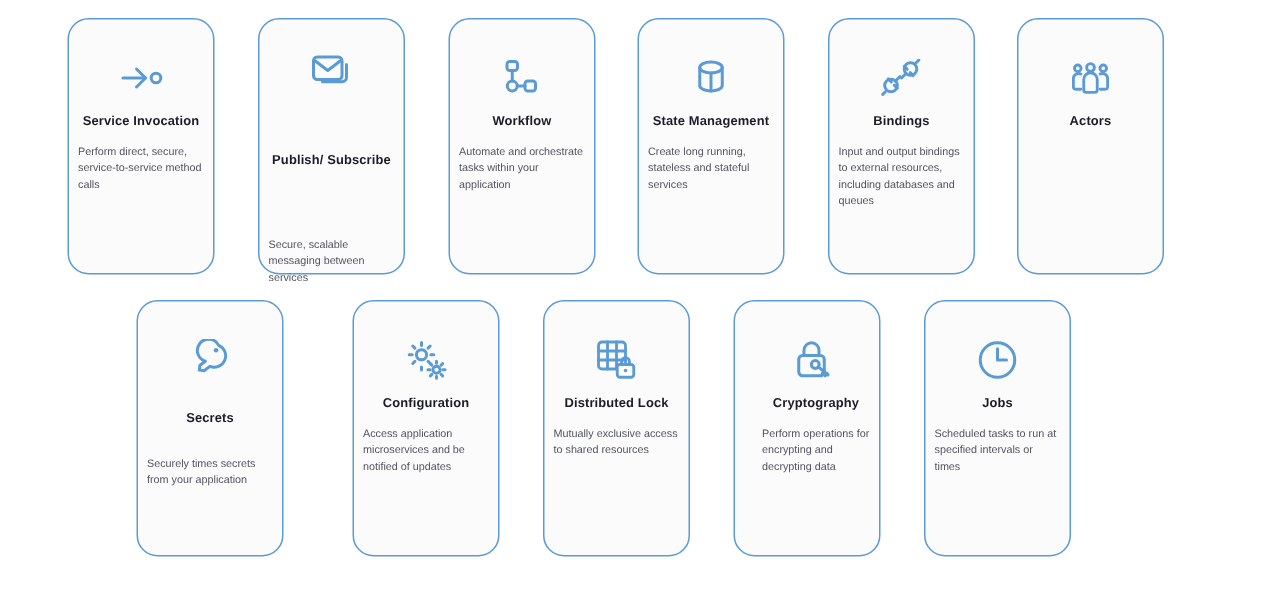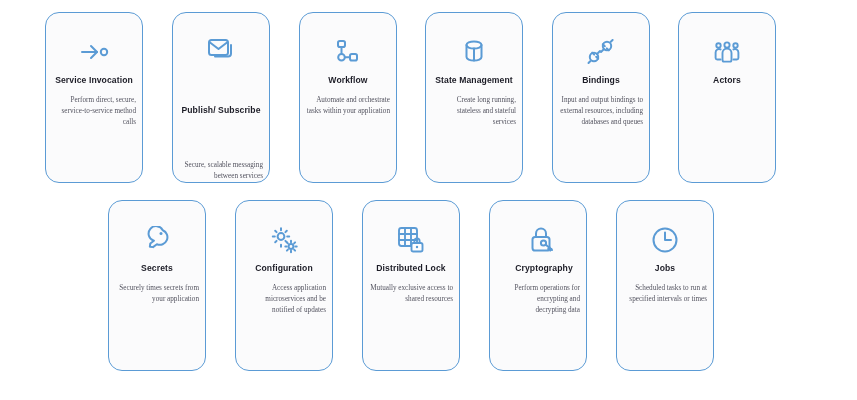--- a/index.html
+++ b/index.html
@@ -51,24 +51,23 @@
     color: #1c1c26;
     text-align: center;
     line-height: 11.5px;
     letter-spacing: 0.1px;
     padding: 0 3px;
     margin-bottom: 8px;
   }
   .card-desc {
     font-size: 7.2px;
     color: #53535f;
-    text-align: right;
+    text-align: left;
     line-height: 11px;
     padding: 0 6px;
-    font-family: Liberation Serif, serif;
   }
 </style>
 </head>
 <body>
 
 <div class="board">
 
   <div class="row1">
 
     <div class="card" style="left:45px;">
@@ -163,21 +162,21 @@
           </g>
         </svg>
       </div>
       <div class="card-title">Actors</div>
     </div>
 
   </div>
 
   <div class="row2">
 
-    <div class="card" style="left:108px;">
+    <div class="card" style="left:91px;gap:10px;">
       <div class="card-icon">
         <svg width="26" height="28" viewBox="0 0 26 28">
           <g fill="none" stroke="#5b9bd5" stroke-width="2" stroke-linecap="round" stroke-linejoin="round">
             <path d="M17.5 3.5 A7.5 7.5 0 1 0 10.2 15.2 L7 18.4 v3.2 h3.2 l3.4 -3.4 a7.5 7.5 0 0 0 3.9 -14.7 z" transform="rotate(8 13 13)"></path>
             <circle cx="17" cy="7.5" r="1.5" fill="#5b9bd5" stroke="none"></circle>
           </g>
         </svg>
       </div>
       <div class="card-title">Secrets</div>
       <div class="card-desc">Securely times secrets from your application</div>

